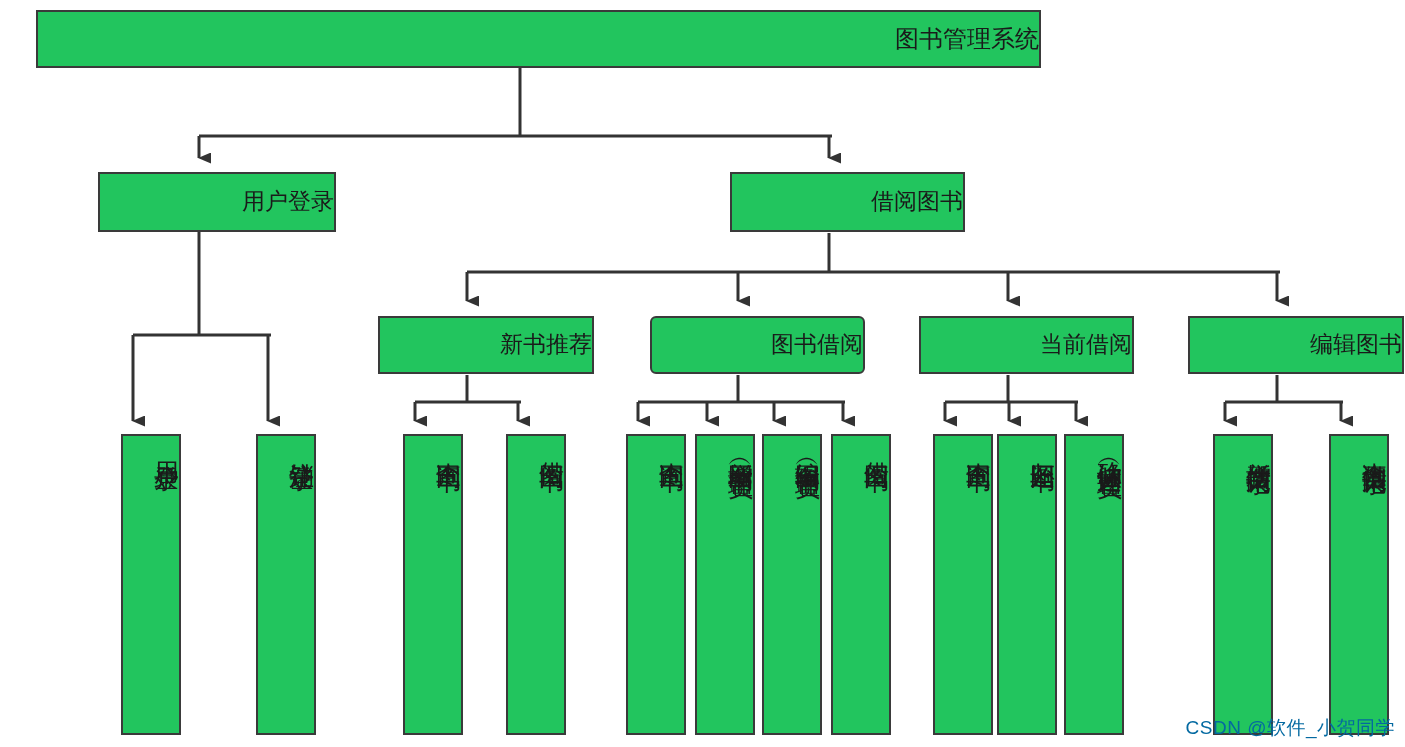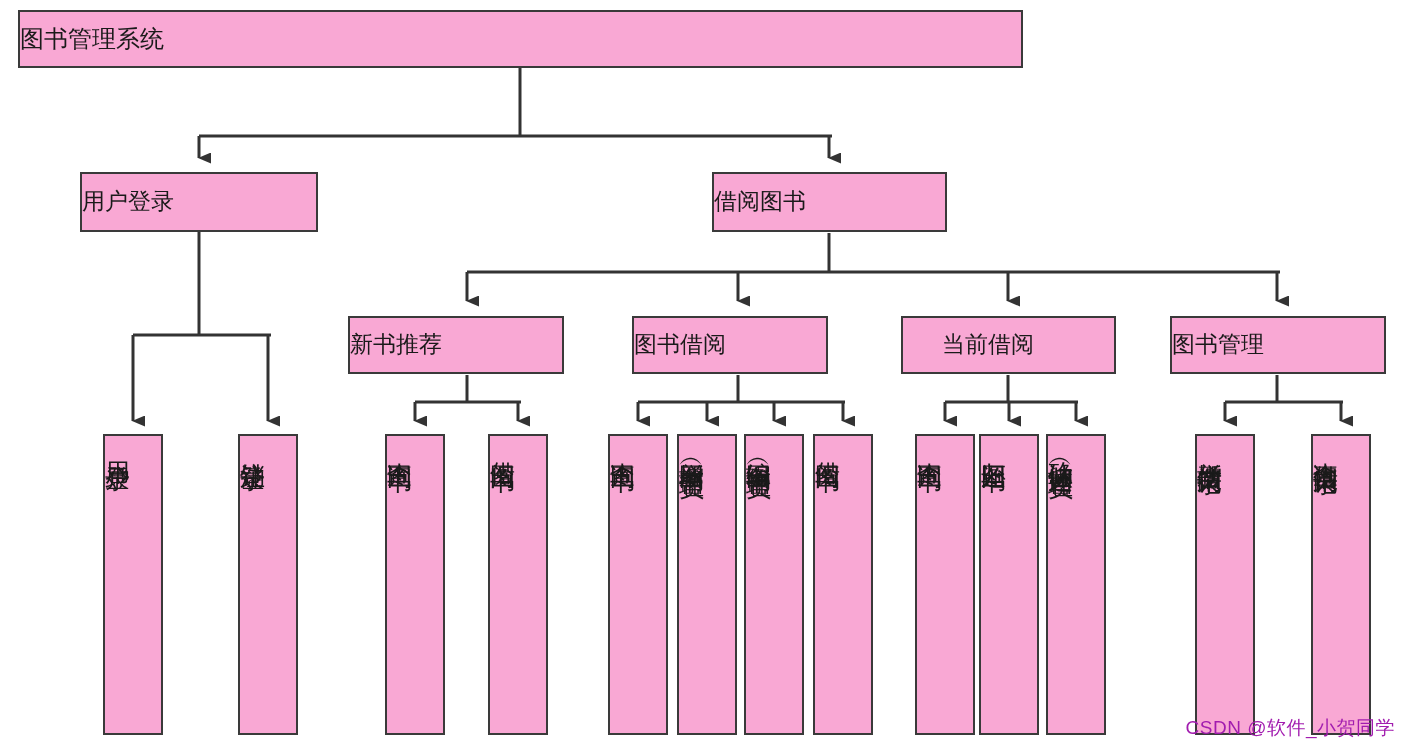--- a/index.html
+++ b/index.html
@@ -21,26 +21,27 @@
     position: absolute;
     left: 0;
     top: 0;
     width: 1405px;
     height: 747px;
     pointer-events: none;
   }
   .node {
     position: absolute;
     box-sizing: border-box;
-    background: #f9a8d4;
+    background: #22c55e;
     border: 2px solid #3a3a3a;
     display: flex;
     align-items: center;
-    justify-content: flex-start;
+    justify-content: flex-end;
     color: #1a1a1a;
+    margin-left: 18px;
   }
   .node .lbl {
     display: block;
     text-align: center;
     line-height: 1.12;
     white-space: nowrap;
   }
   .node.h .lbl {
     font-size: 23px;
   }
@@ -57,21 +58,21 @@
     font-size: 25px;
     letter-spacing: 2px;
     line-height: 1.0;
     white-space: nowrap;
   }
   .watermark {
     position: absolute;
     right: 10px;
     bottom: 6px;
     font-size: 19px;
-    color: #a21caf;
+    color: #0369a1;
     letter-spacing: 0.5px;
     white-space: nowrap;
     user-select: none;
   }
 </style>
 </head>
 <body>
 
 <div id="stage">
 
@@ -129,31 +130,31 @@
     <span class="lbl">图书管理系统</span>
   </div>
 
   <div class="node h" style="left:80px; top:172px; width:238px; height:60px;">
     <span class="lbl">用户登录</span>
   </div>
   <div class="node h" style="left:712px; top:172px; width:235px; height:60px;">
     <span class="lbl">借阅图书</span>
   </div>
 
-  <div class="node h" style="left:348px; top:316px; width:216px; height:58px;">
+  <div class="node h" style="left:360px; top:316px; width:216px; height:58px;">
     <span class="lbl">新书推荐</span>
   </div>
-  <div class="node h" style="left:632px; top:316px; width:196px; height:58px;">
+  <div class="node h" style="left:632px; top:316px; width:215px; height:58px;border-radius:6px;">
     <span class="lbl">图书借阅</span>
   </div>
   <div class="node h" style="left:901px; top:316px; width:215px; height:58px;padding-left:39px;">
     <span class="lbl">当前借阅</span>
   </div>
   <div class="node h" style="left:1170px; top:316px; width:216px; height:58px;">
-    <span class="lbl">图书管理</span>
+    <span class="lbl">编辑图书</span>
   </div>
 
   <div class="node v" style="left:103px; top:434px; width:60px; height:301px;">
     <span class="lbl">用户登录</span>
   </div>
   <div class="node v" style="left:238px; top:434px; width:60px; height:301px;">
     <span class="lbl">注销登录</span>
   </div>
 
   <div class="node v" style="left:385px; top:434px; width:60px; height:301px;">

